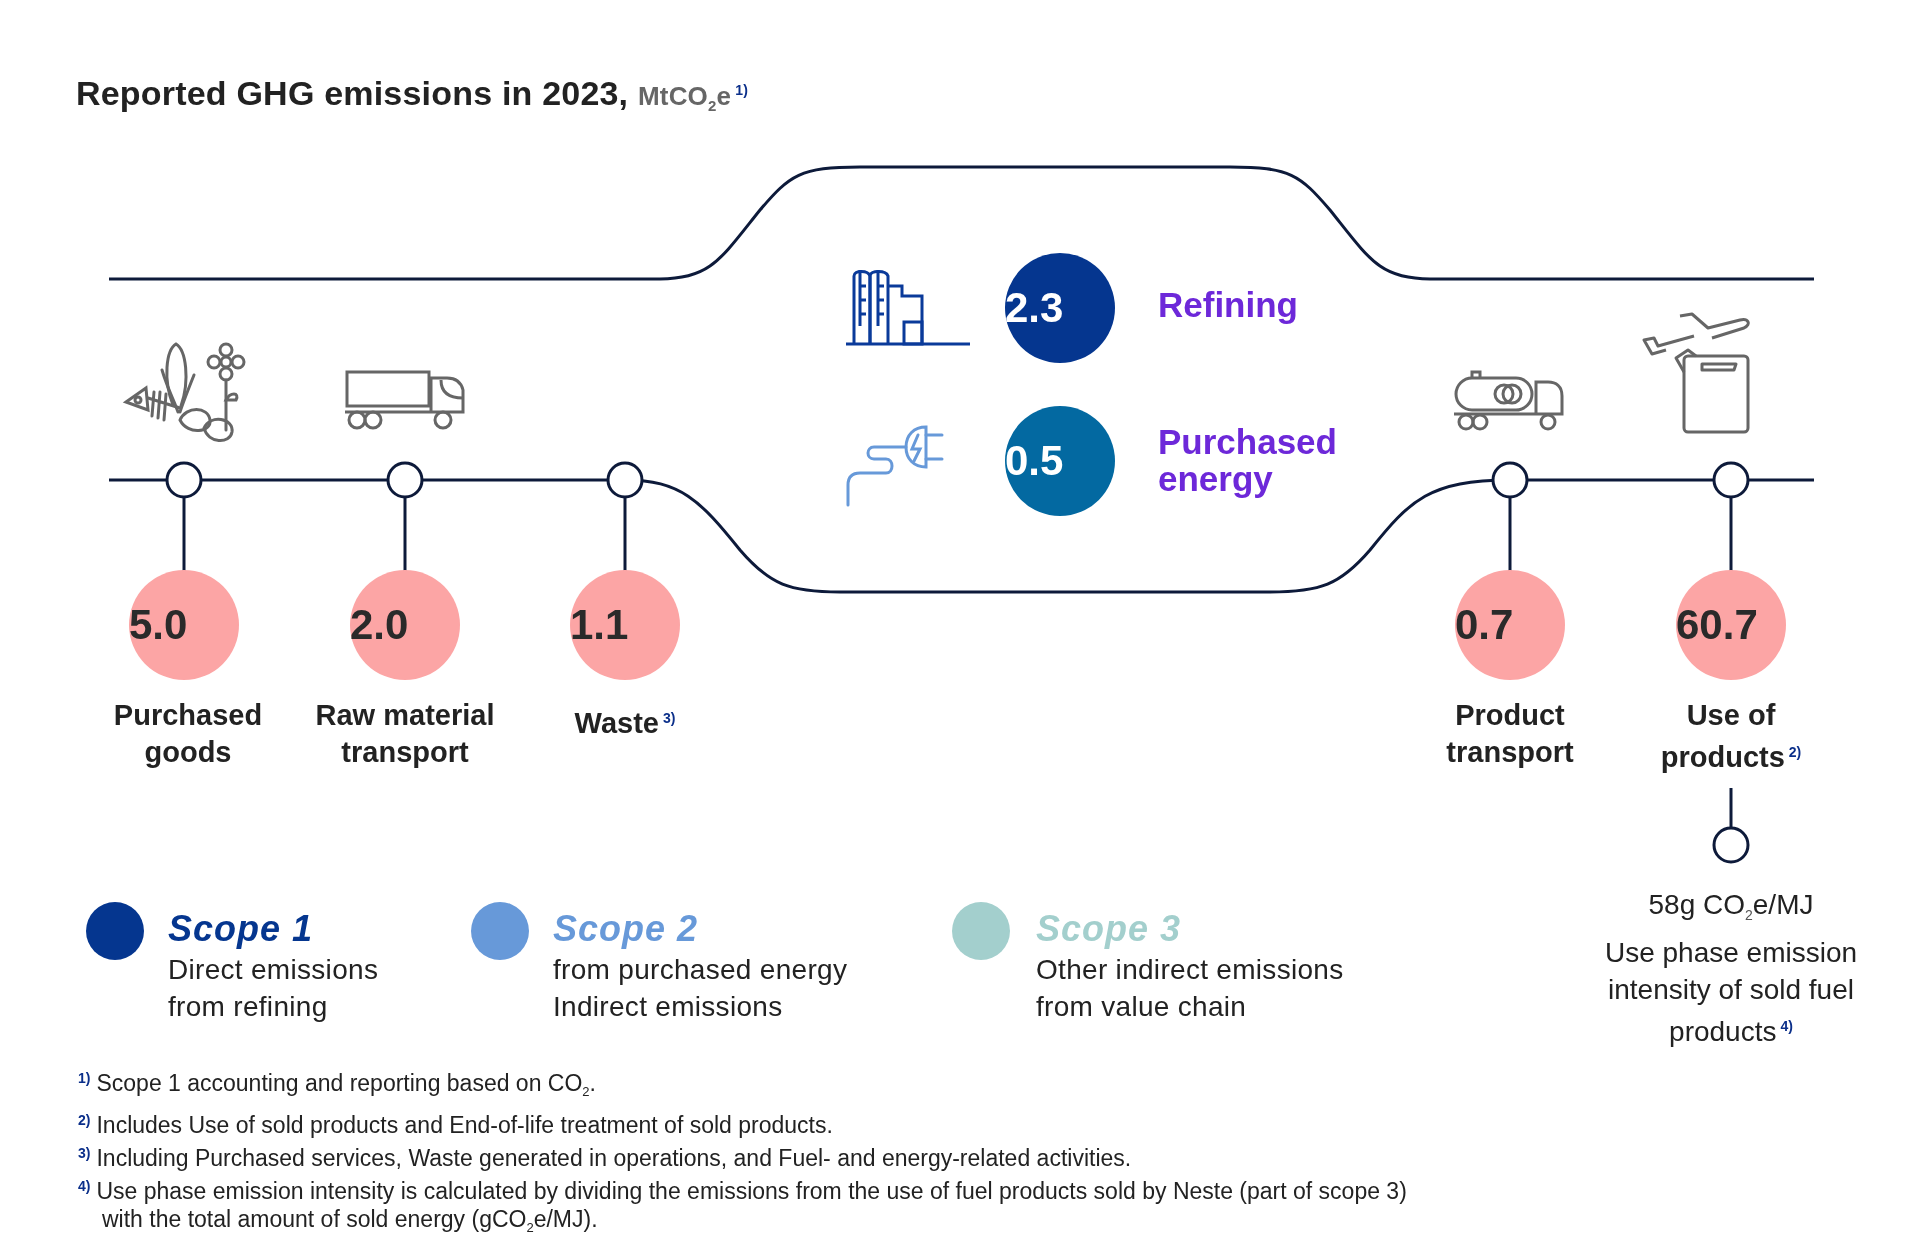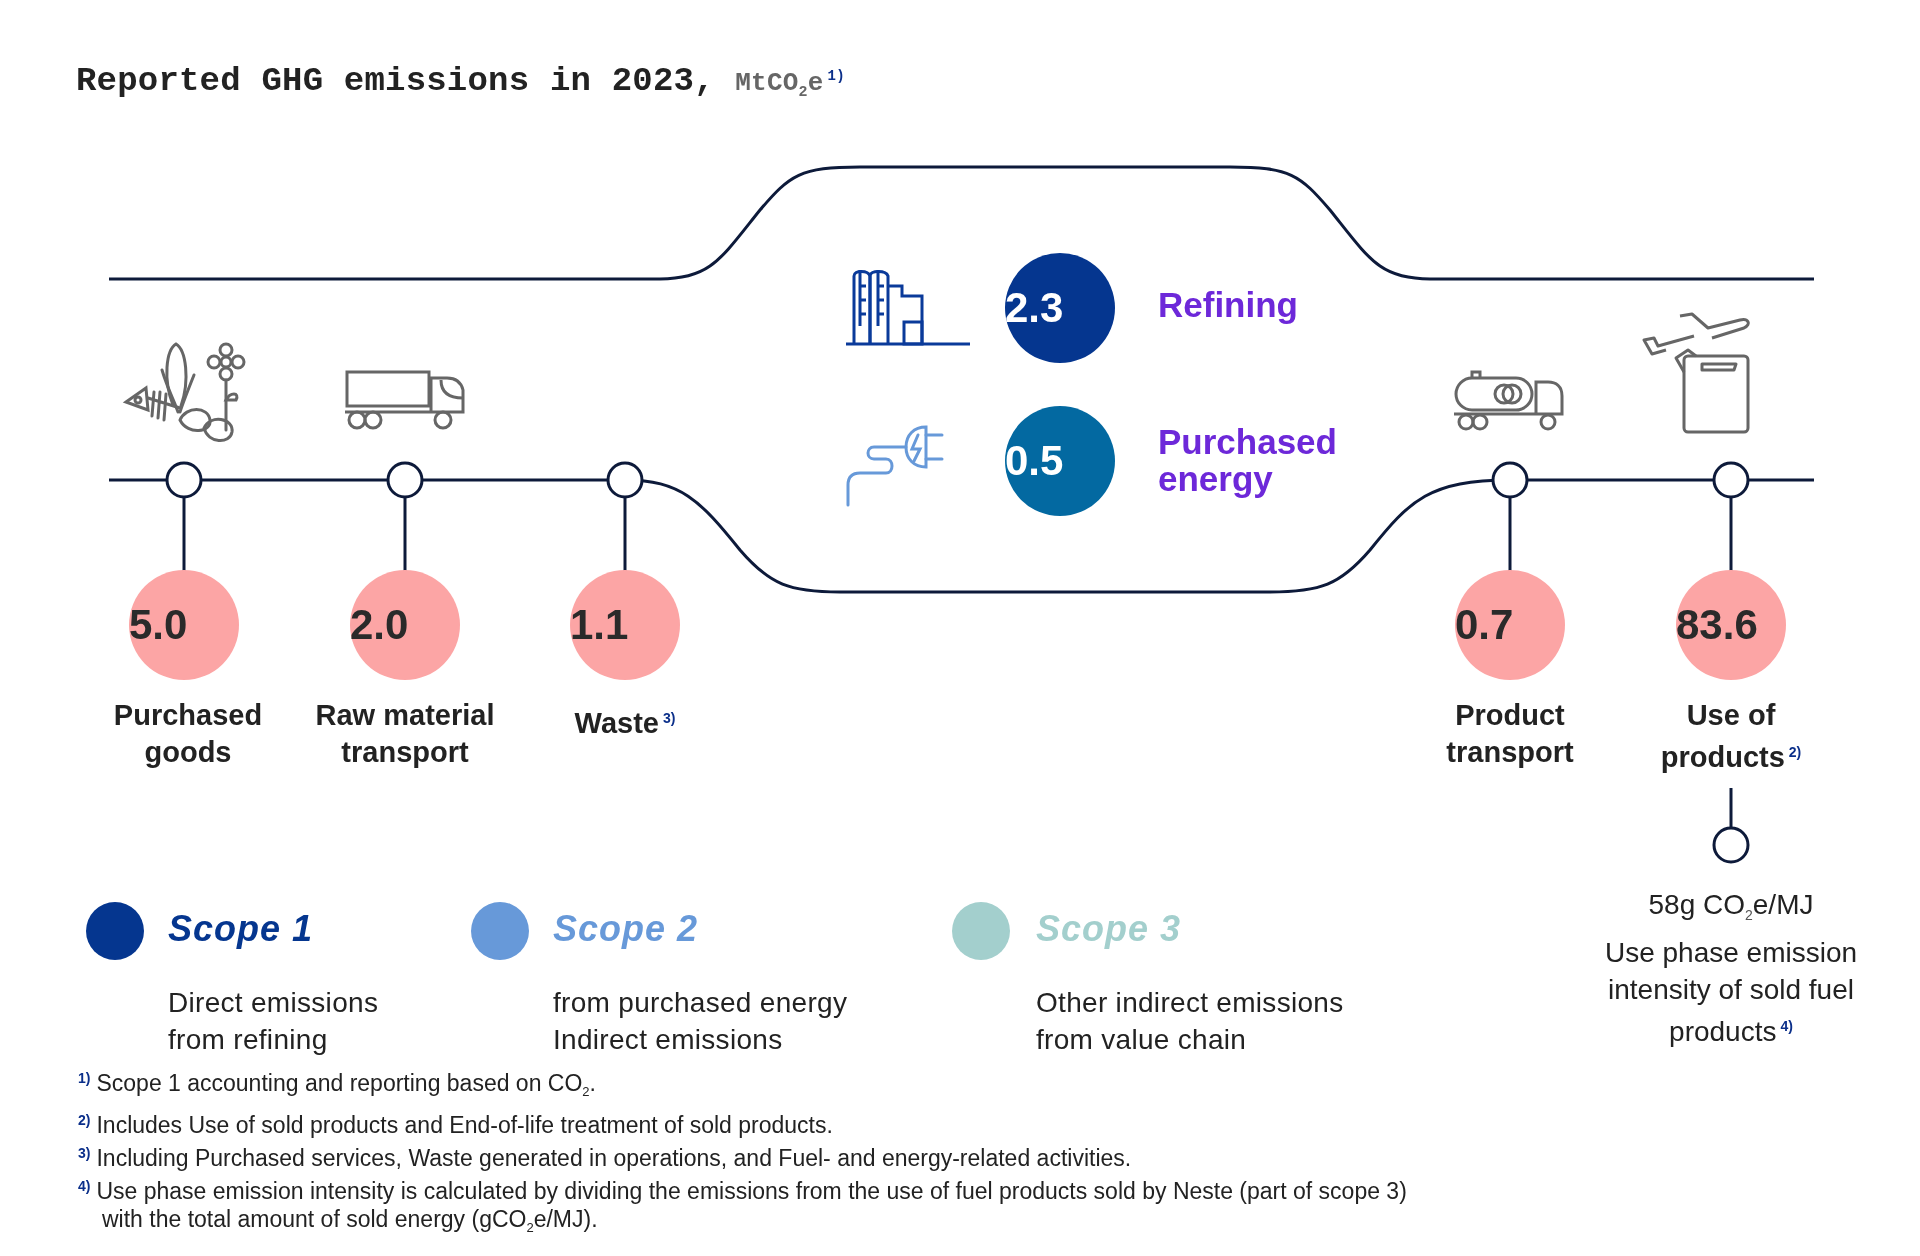--- a/index.html
+++ b/index.html
@@ -1,33 +1,33 @@
 <!DOCTYPE html>
 <html><head>
 <meta charset="utf-8">
 <style>
   html, body { margin:0; padding:0; background:#ffffff; }
   body { width:1920px; height:1256px; position:relative; overflow:hidden;
          font-family:"Liberation Sans", sans-serif; color:#1f1f1f; }
   .abs { position:absolute; }
-  .title { left:76px; top:62px; font-size:34px; font-weight:bold; color:#222; white-space:nowrap; letter-spacing:0.2px;font-family:Liberation Mono, monospace; }
+  .title { left:76px; top:74px; font-size:34px; font-weight:bold; color:#222; white-space:nowrap; letter-spacing:0.2px; }
   .title .unit { font-size:26px; color:#666; font-weight:bold; }
   .title sub { font-size:15px; vertical-align:-6px; }
   .sup { color:#0b2f8a; font-size:14px; font-weight:bold; vertical-align:10px; margin-left:4px; }
   svg.lines { position:absolute; left:0; top:0; }
   .bubble { position:absolute; border-radius:50%; display:flex; align-items:center; justify-content:flex-start;
             font-weight:bold; font-size:42px; }
   .s3 { width:110px; height:110px; background:#fca5a5; color:#2a2a2a; }
   .s1 { width:110px; height:110px; background:#05368f; color:#fff; }
   .s2 { width:110px; height:110px; background:#0369a1; color:#fff; }
   .lbl { position:absolute; width:200px; text-align:center; font-weight:bold; font-size:29px; line-height:37px; color:#222; }
   .mlbl { position:absolute; font-weight:bold; font-size:35px; line-height:37px; color:#6d28d9; }
   .legend-dot { position:absolute; width:58px; height:58px; border-radius:50%; }
   .legend-title { position:absolute; font-weight:bold; font-size:36px; letter-spacing:1px;font-style:italic; }
-  .legend-desc { position:absolute; font-size:28px; line-height:37px; color:#222; letter-spacing:0.3px;margin-top:33px; }
+  .legend-desc { position:absolute; font-size:28px; line-height:37px; color:#222; letter-spacing:0.3px; }
   .usephase { position:absolute; left:1571px; top:886px; width:320px; text-align:center; font-size:28px; line-height:37px; color:#222; }
   .usephase sub { font-size:14px; vertical-align:-6px; color:#555; }
   .foot { position:absolute; left:78px; top:1064px; font-size:23px; line-height:28px; color:#222; }
   .foot .n { color:#0b2f8a; font-weight:bold; font-size:14px; vertical-align:8px; margin-right:6px; }
   .foot sub { font-size:13px; vertical-align:-5px; }
   .icon { position:absolute; }
 </style>
 </head>
 <body>
 
@@ -151,21 +151,21 @@
 <div class="bubble s3" style="left:350px;top:570px">
     <span>2.0</span>
   </div>
 <div class="bubble s3" style="left:570px;top:570px">
     <span>1.1</span>
   </div>
 <div class="bubble s3" style="left:1455px;top:570px">
     <span>0.7</span>
   </div>
 <div class="bubble s3" style="left:1676px;top:570px">
-    <span>83.6</span>
+    <span>60.7</span>
   </div>
 
 <div class="lbl" style="left:88px;top:697px">
   <div>Purchased</div>
     <div>goods</div>
 </div>
 <div class="lbl" style="left:305px;top:697px">
   <div>Raw material</div>
     <div>transport</div>
 </div>

